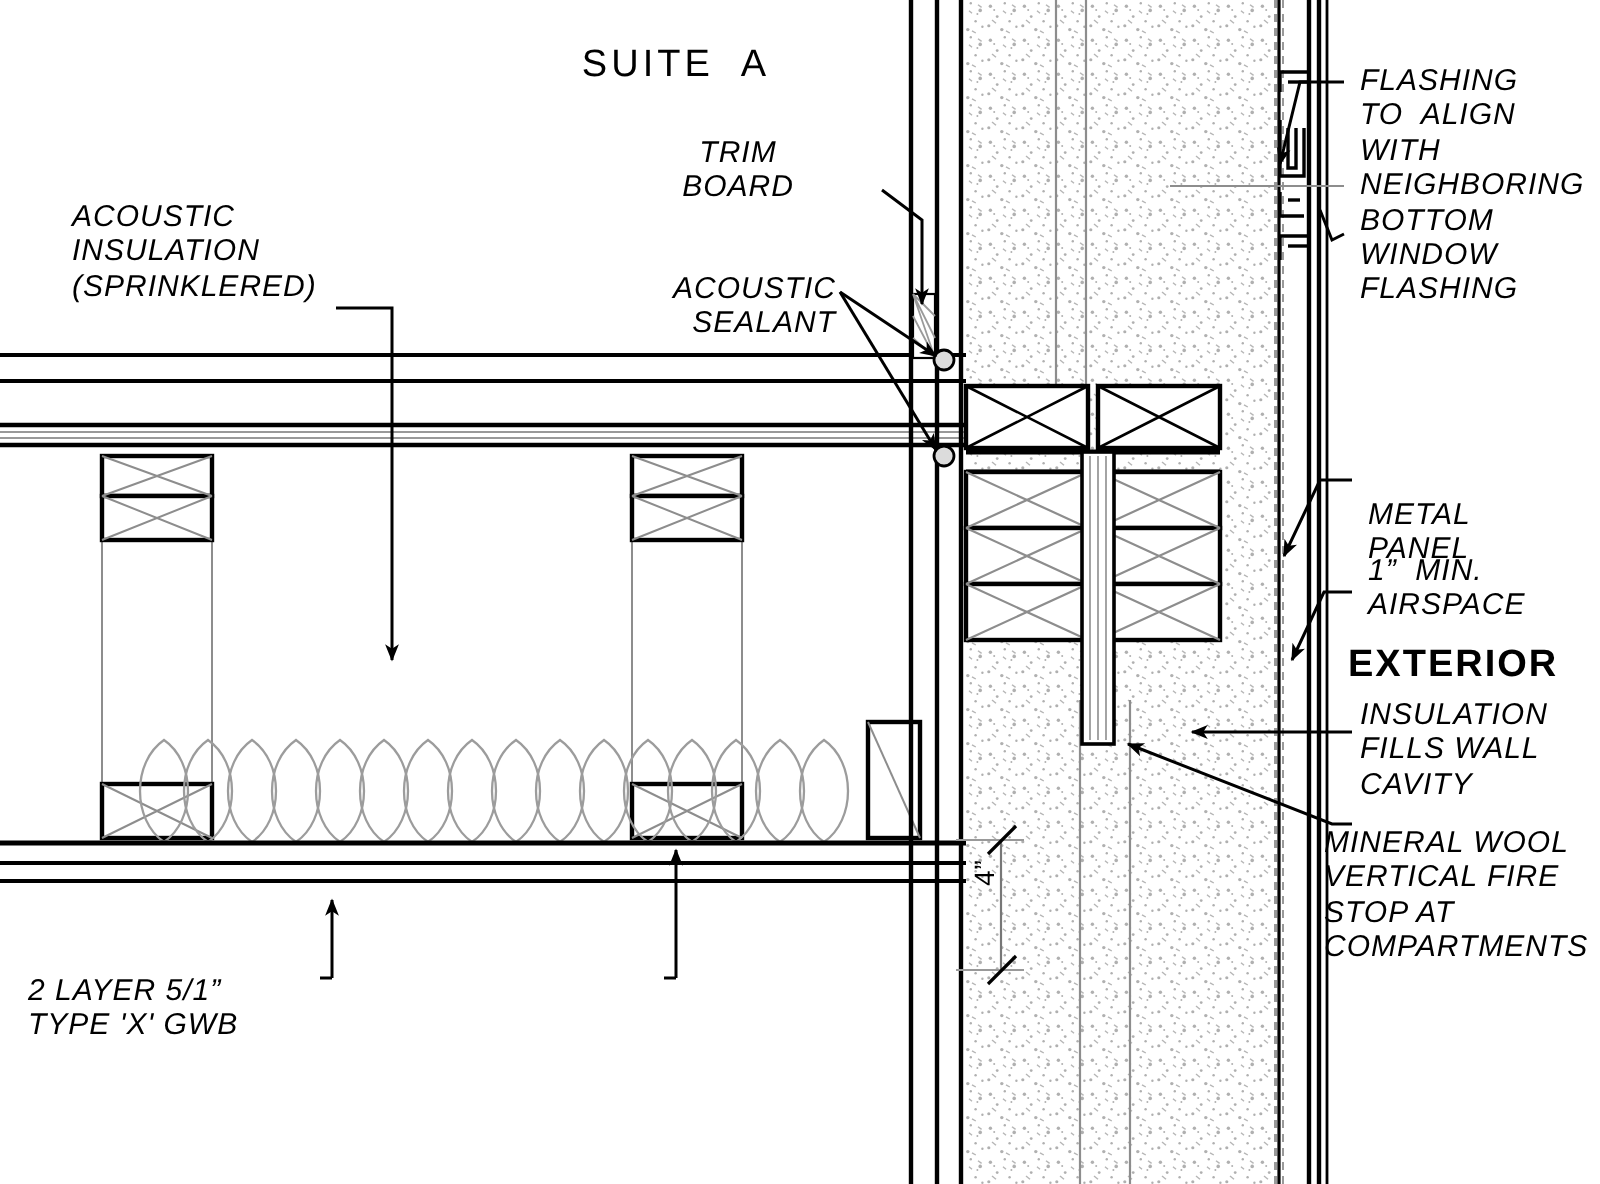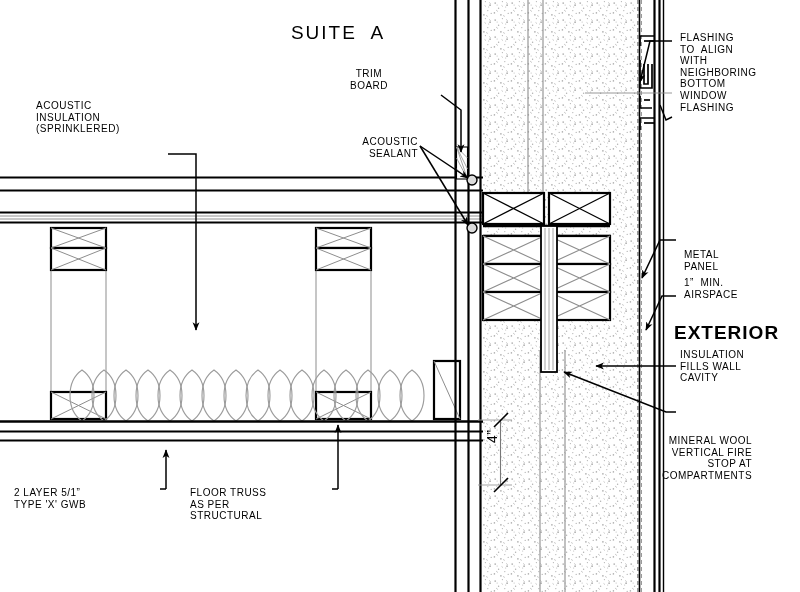--- a/index.html
+++ b/index.html
@@ -3,21 +3,21 @@
 <meta charset="utf-8">
 <title>Wall Section Detail</title>
 <style>
   html,body{margin:0;padding:0;background:#ffffff;}
   body{width:800px;height:592px;overflow:hidden;
        font-family:"Liberation Sans", sans-serif;}
   #stage{position:relative;width:800px;height:532px;background:#fff;}
   svg#dwg{position:absolute;left:0;top:0;width:800px;height:592px;}
   .lbl{position:absolute;font-family:"Liberation Sans", sans-serif;
        color:#000;letter-spacing:0.5px;white-space:pre;line-height:1.16;}
-  .t-reg{font-size:10px;}
+  .t-reg{font-size:15px;font-style:italic;}
   .t-big{font-size:19px;letter-spacing:2px;}
   .t-bold{font-size:19px;font-weight:bold;letter-spacing:1px;}
   .ta-r{text-align:right;}
   .ta-c{text-align:center;}
   .dim{font-size:14px;}
 </style>
 </head>
 <body>
 
 <div id="stage">
@@ -305,27 +305,24 @@
 <div class="lbl t-reg" style="left:684px; top:205px;margin-top:44px;">METAL
 PANEL</div>
 
 <div class="lbl t-reg" style="left:684px; top:277px;">1”  MIN.
 AIRSPACE</div>
 
 <div class="lbl t-reg" style="left:680px; top:349px;">INSULATION
 FILLS WALL
 CAVITY</div>
 
-<div class="lbl t-reg" style="left:662px; top:435px;text-align:right;">MINERAL WOOL
+<div class="lbl t-reg" style="left:662px; top:413px;">MINERAL WOOL
 VERTICAL FIRE
 STOP AT
 COMPARTMENTS</div>
 
 <div class="lbl t-reg" style="left:14px; top:487px;">2 LAYER 5/1”
 TYPE 'X' GWB</div>
 
-<div class="lbl t-reg" style="left:190px; top:487px;">FLOOR TRUSS
-AS PER
-STRUCTURAL</div>
 
 <div class="lbl dim" style="left:484px; top:443px; transform:rotate(-90deg); transform-origin:left top;">4”</div>
 
 </div>
 
 </body></html>

